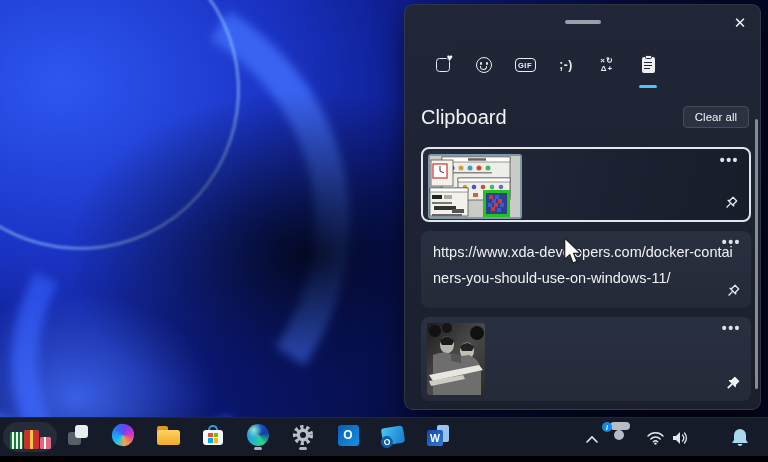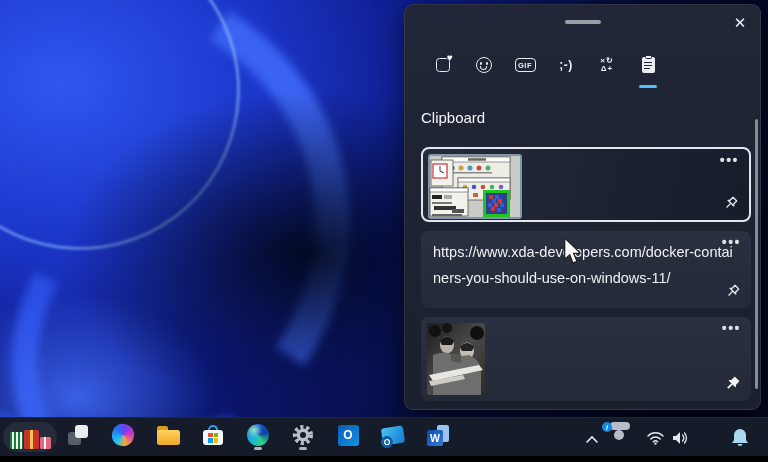--- a/index.html
+++ b/index.html
@@ -51,21 +51,21 @@
   .symbols-grid { font-size:8px; font-weight:600; line-height:8px; text-align:center; letter-spacing:1px; }
   
   .clip-ic { position:relative; width:13px; height:16px; background:#eceef1; border-radius:2px; }
   .clip-ic .clip-top { position:absolute; top:-2.5px; left:50%; width:7px; height:4px; margin-left:-3.5px;
          background:#eceef1; border:1.5px solid #20263a; border-radius:1.5px; }
   .clip-ic .ln { position:absolute; left:2.5px; right:2.5px; height:1.4px; background:#20263a; }
   .ln.l1{top:5px;} .ln.l2{top:8px;} .ln.l3{top:11px; right:5px;}
 
   .panel-header { position:absolute; left:16px; right:11px; top:99px; height:26px;
          display:flex; align-items:center; justify-content:space-between; }
-  .panel-title { font-size:15px; color:#f4f5f7; }
+  .panel-title { font-size:20px; color:#f4f5f7; }
   .clear-all-btn { background:#2c3241; border:1px solid #464c59; border-radius:4px;
          color:#f2f3f5; font-size:11.5px; font-family:inherit; padding:4px 11px; }
 
   .card { position:absolute; left:16px; width:330px; border-radius:8px;
          background:linear-gradient(180deg,#293040,#242a38); }
   .card.selected { border:2px solid #e3e6ec;
          background:linear-gradient(105deg,#242b3a 0%,#1b2130 60%,#181d2b 100%); }
   .card1 { top:142px; height:75px; }
   .card2 { top:226px; height:77px; }
   .card3 { top:312px; height:84px; }
@@ -195,20 +195,21 @@
             <span class="ln l1"></span>
             <span class="ln l2"></span>
             <span class="ln l3"></span>
         </span>
         <span class="tab-underline" style="background:#4cc2ff;"></span>
       </button>
     </div>
 
     <div class="panel-header">
       <span class="panel-title">Clipboard</span>
+      <button class="clear-all-btn">Clear all</button>
     </div>
 
     <div class="card card1 selected">
       <div class="thumb1">
         <svg width="94" height="65" viewBox="0 0 94 65">
           <rect width="94" height="65" fill="#7f98ac"></rect>
           <rect x="2" y="2" width="90" height="61" fill="#c9ccc6"></rect>
           <rect x="14" y="3" width="68" height="41" fill="#ececе4"></rect>
           <rect x="14" y="3" width="68" height="41" fill="#eeeee6" stroke="#555" stroke-width="0.8"></rect>
           <rect x="14" y="3" width="68" height="5" fill="#fff" stroke="#555" stroke-width="0.6"></rect>

